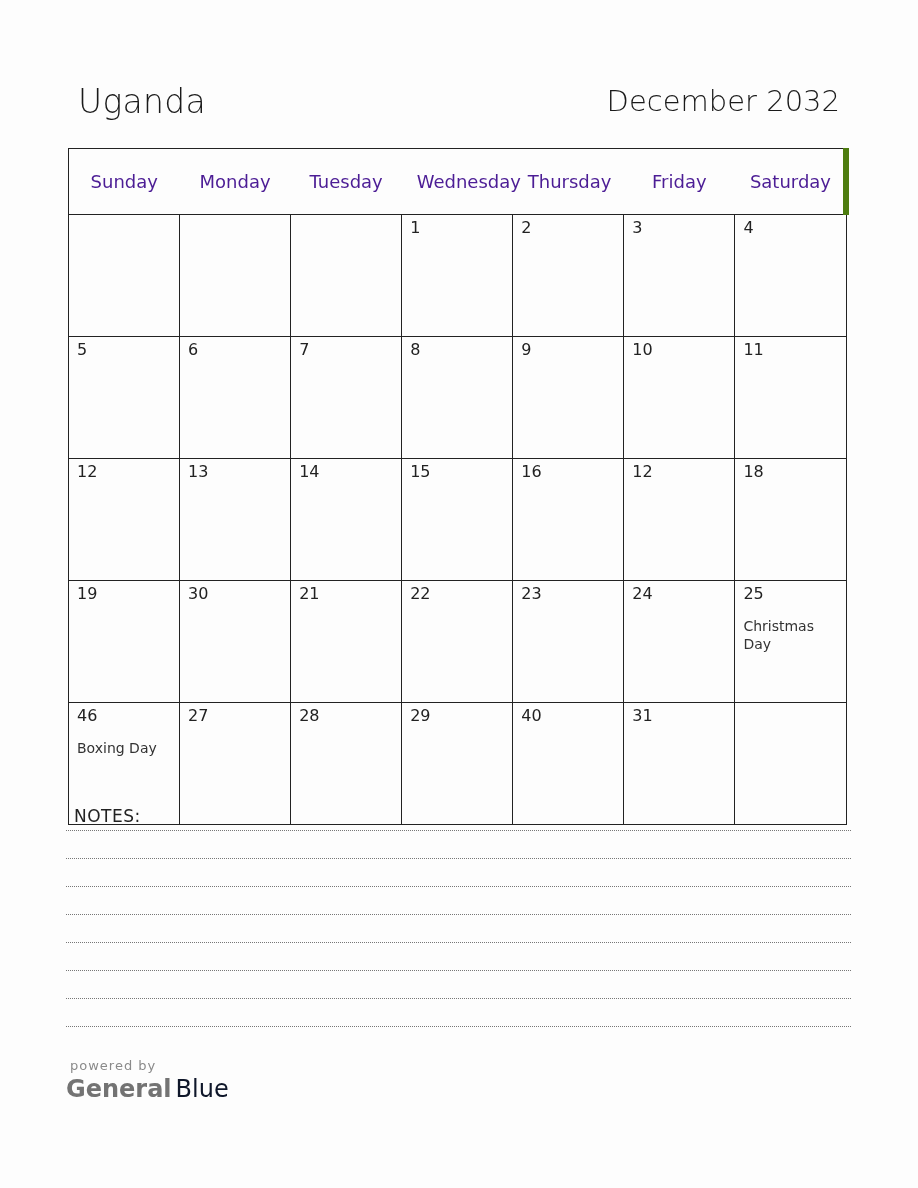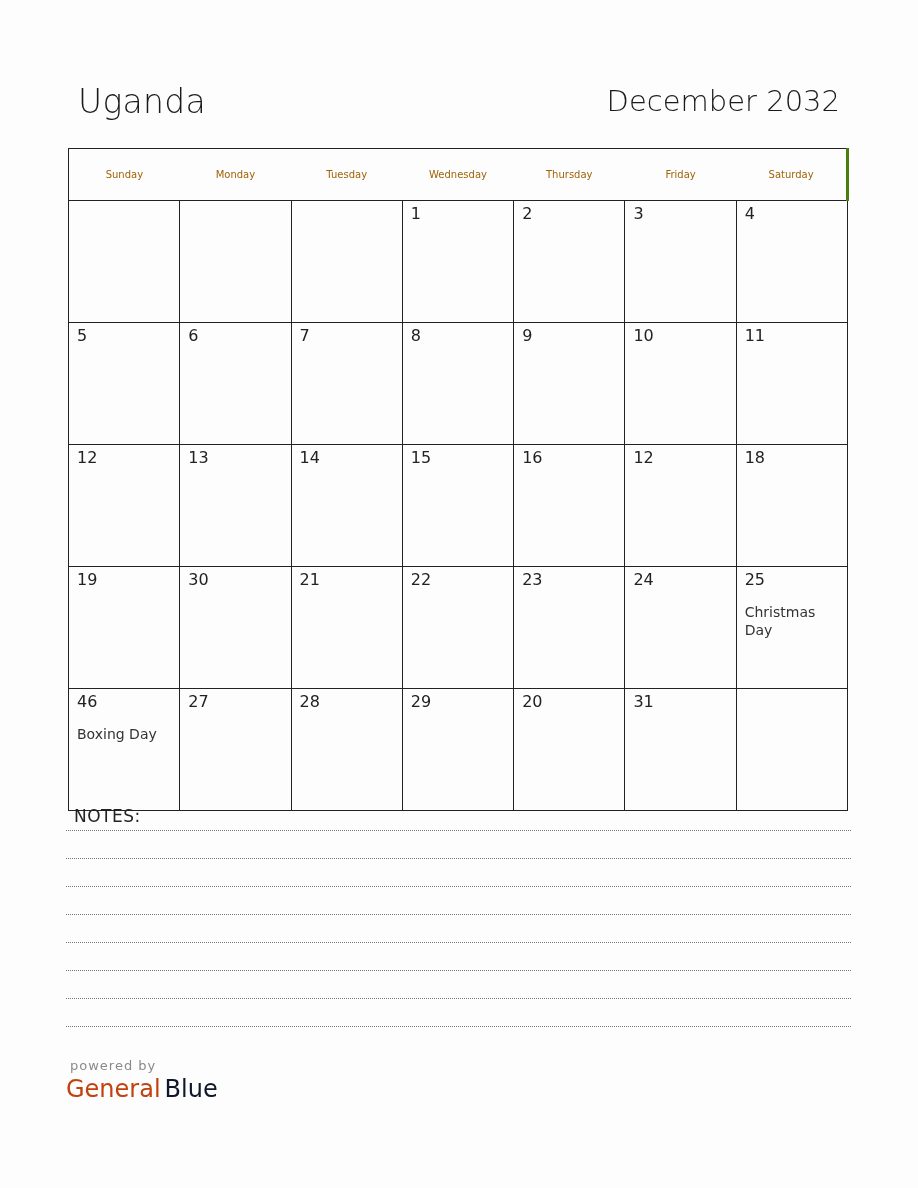--- a/index.html
+++ b/index.html
@@ -1,30 +1,30 @@
 <!DOCTYPE html>
 <html><head>
   <meta charset="utf-8">
   <style>
     html, body { margin: 0; padding: 0; background: #fdfdfd; }
     body { width: 918px; height: 1188px; position: relative; font-family: "DejaVu Sans", sans-serif; color: #1a1a1a; overflow: hidden; }
     .title-country { position: absolute; left: 78px; top: 82px; font-size: 33px; font-weight: 300; letter-spacing: 0.3px; }
     .title-month { position: absolute; right: 78px; top: 84px; font-size: 29px; font-weight: 300; }
     table.cal { position: absolute; left: 68px; top: 148px; width: 781px; border-collapse: collapse; table-layout: fixed; }
-    table.cal th { height: 35px; border: 1px solid #222; border-left: none; border-right: none; font-weight: normal; font-size: 10px; color: #a16207; padding: 8px; }
+    table.cal th { height: 35px; border: 1px solid #222; border-left: none; border-right: none; font-weight: normal; font-size: 18px; color: #4c1d95; padding: 15px; }
     table.cal tr.head th:first-child { border-left: 1px solid #222; }
-    table.cal tr.head th:last-child { border-right: 3px solid #4d7c0f; }
+    table.cal tr.head th:last-child { border-right: 6px solid #4d7c0f; }
     table.cal td { height: 115px; border: 1px solid #222; vertical-align: top; padding: 3px 8px; font-size: 16px; color: #222; }
     .daynum { display: block; line-height: 20px; }
     .holiday { display: block; font-size: 14px; line-height: 18px; color: #333; margin-top: 13px; }
     .notes-label { position: absolute; left: 74px; top: 806px; font-size: 17px; color: #222; letter-spacing: 0.5px; }
     .note-line { position: absolute; left: 66px; width: 785px; border-top: 1px dotted #777; height: 0; }
     .powered { position: absolute; left: 70px; top: 1058px; font-size: 13px; color: #8a8a8a; letter-spacing: 1px; }
     .brand { position: absolute; left: 66px; top: 1075px; font-size: 24px; }
-    .brand .g { color: #c2410c; }
+    .brand .g { color: #737373; font-weight: bold; }
     .brand .b { color: #0f172a; margin-left: 4px; }
   </style>
 </head>
 <body>
 
 <div class="title-country">Uganda</div>
 <div class="title-month">December 2032</div>
 
 <table class="cal">
   <thead>
@@ -140,21 +140,21 @@
         <td>
           <span class="daynum">27</span>
         </td>
         <td>
           <span class="daynum">28</span>
         </td>
         <td>
           <span class="daynum">29</span>
         </td>
         <td>
-          <span class="daynum">20</span>
+          <span class="daynum">40</span>
         </td>
         <td>
           <span class="daynum">31</span>
         </td>
         <td>
           <span class="daynum"></span>
         </td>
       </tr>
     </tbody>
 </table>

